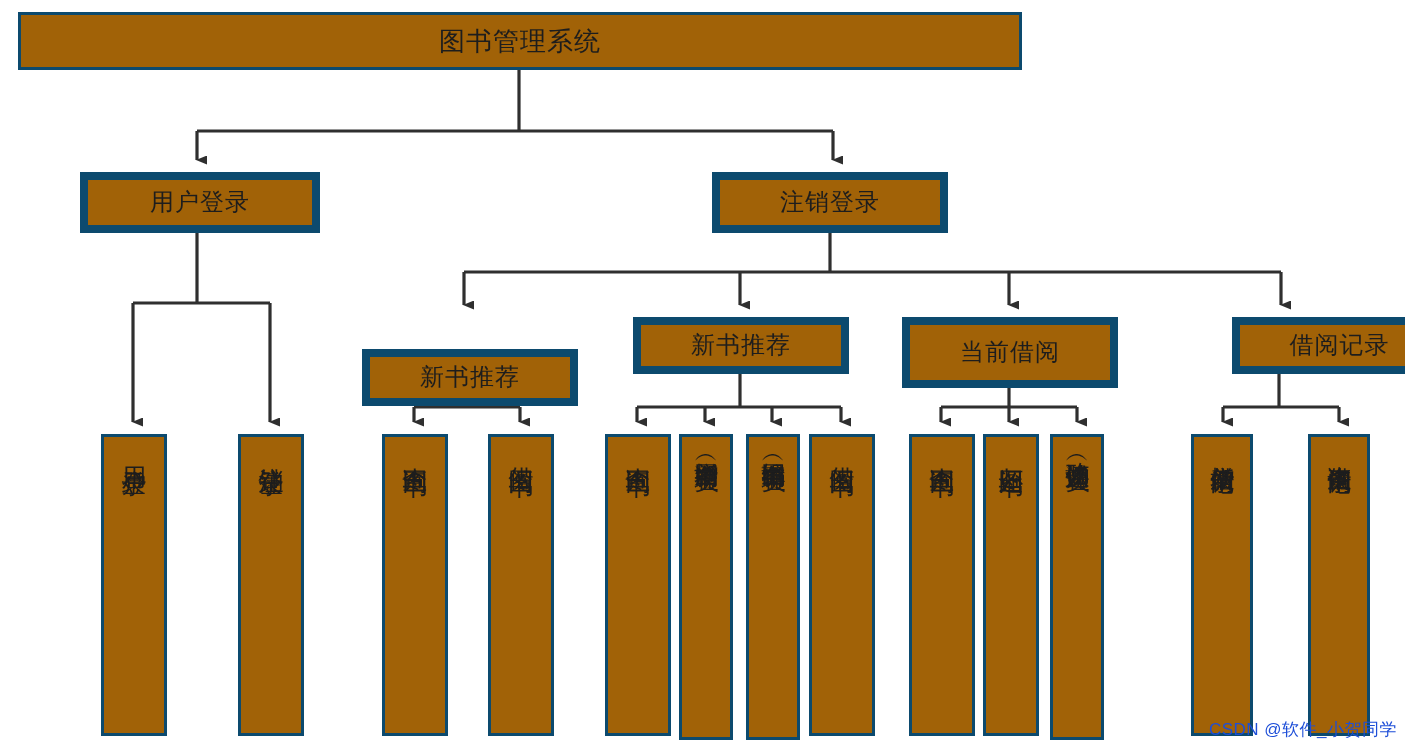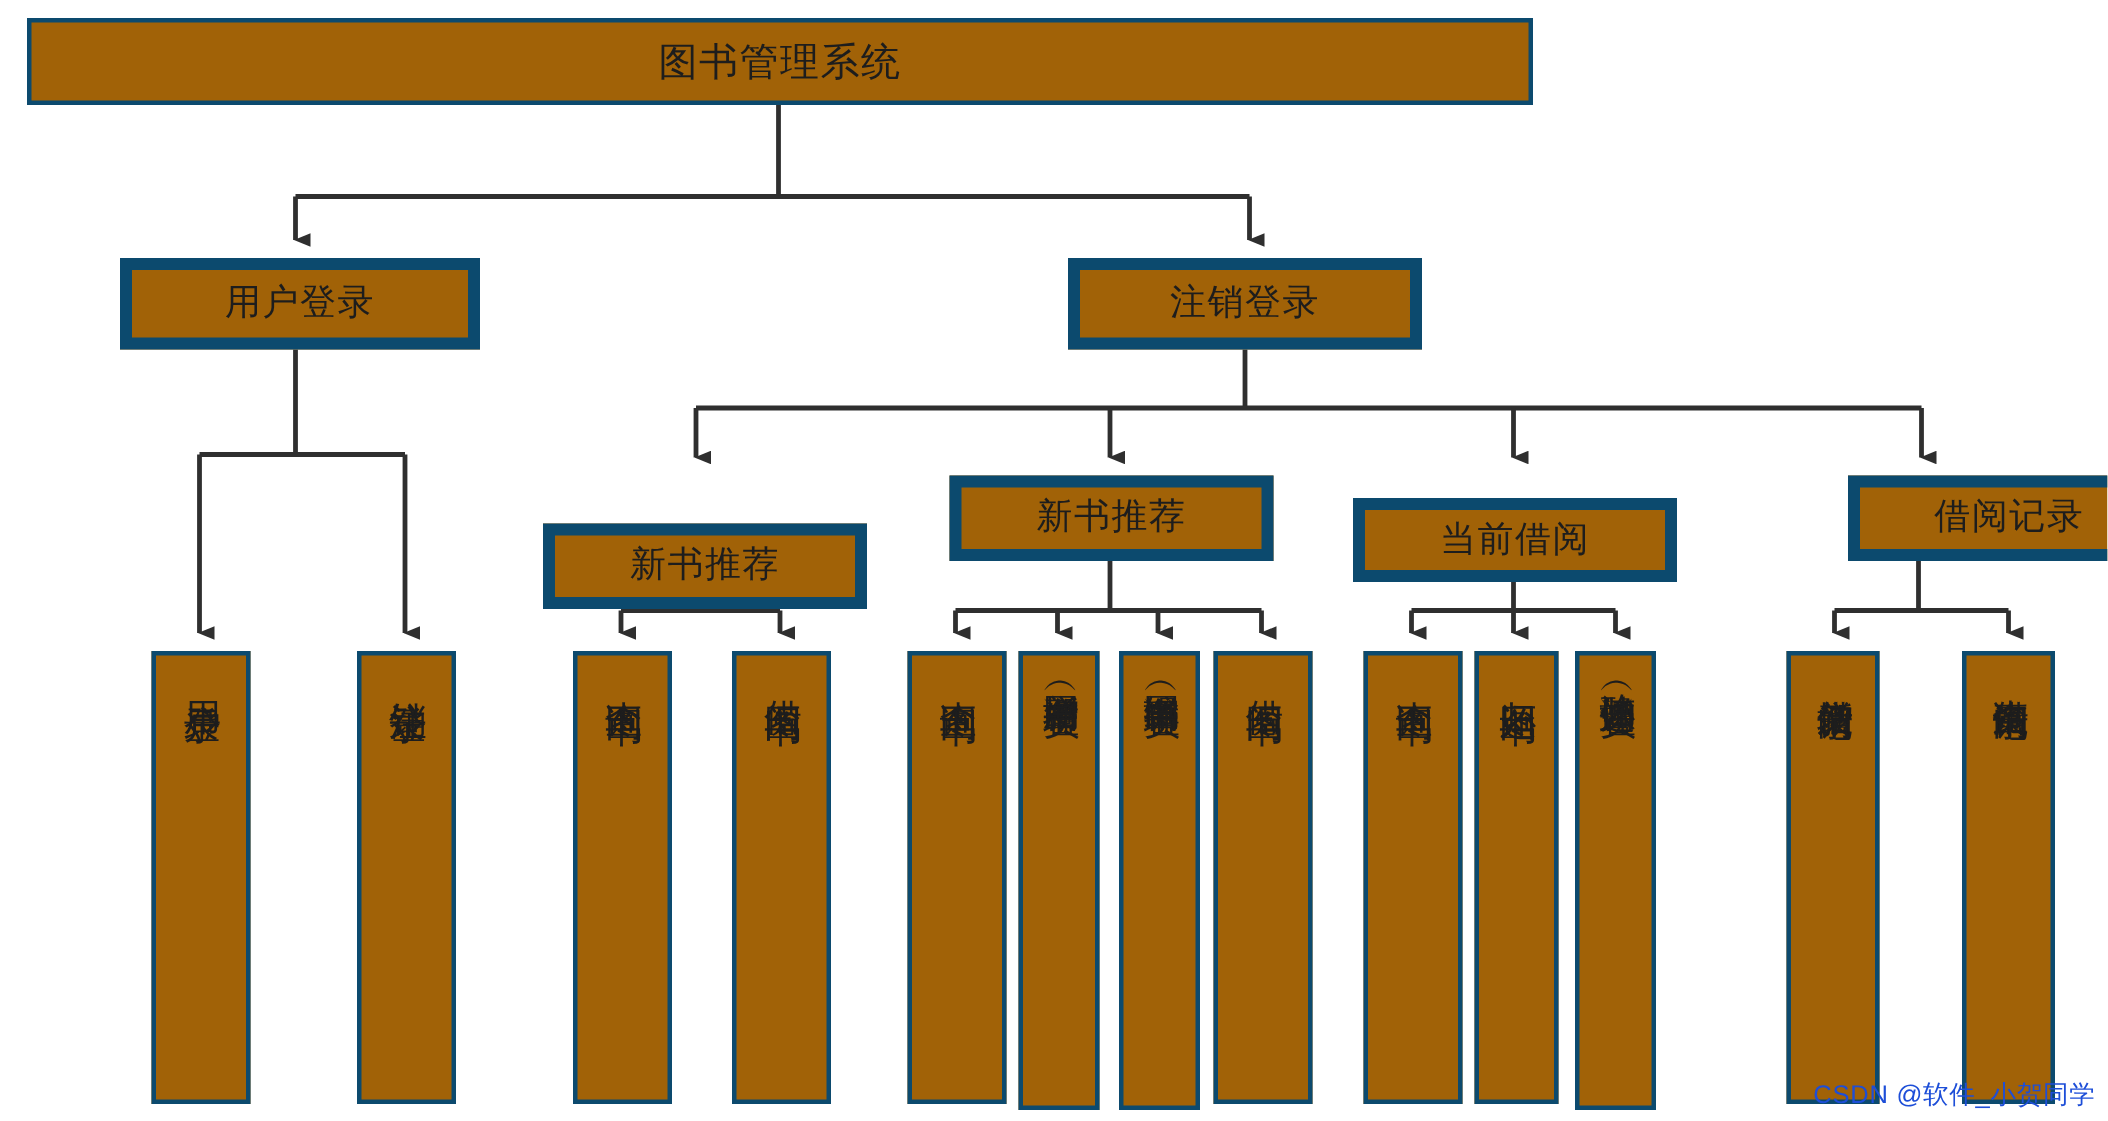--- a/index.html
+++ b/index.html
@@ -134,21 +134,21 @@
     </g>
   </svg>
 
   <div class="node root h" style="left:18px; top:12px; width:1004px; height:58px;">图书管理系统</div>
 
   <div class="node mid h" style="left:80px; top:172px; width:240px; height:61px;">用户登录</div>
   <div class="node mid h" style="left:712px; top:172px; width:236px; height:61px;">注销登录</div>
 
   <div class="node mid h" style="left:362px; top:317px; width:216px; height:57px;margin-top:32px;">新书推荐</div>
   <div class="node mid h" style="left:633px; top:317px; width:216px; height:57px;">新书推荐</div>
-  <div class="node mid h" style="left:902px; top:317px; width:216px; height:56px;margin-top:15px;">当前借阅</div>
+  <div class="node mid h" style="left:902px; top:317px; width:216px; height:71px;">当前借阅</div>
   <div class="node mid h" style="left:1232px; top:317px; width:215px; height:57px;">借阅记录</div>
 
   <div class="node leaf" style="left:101px; top:434px; width:66px; height:302px;">
     <span class="vtext">用户登录</span>
   </div>
   <div class="node leaf" style="left:238px; top:434px; width:66px; height:302px;">
     <span class="vtext">注销登录</span>
   </div>
 
   <div class="node leaf" style="left:382px; top:434px; width:66px; height:302px;">

